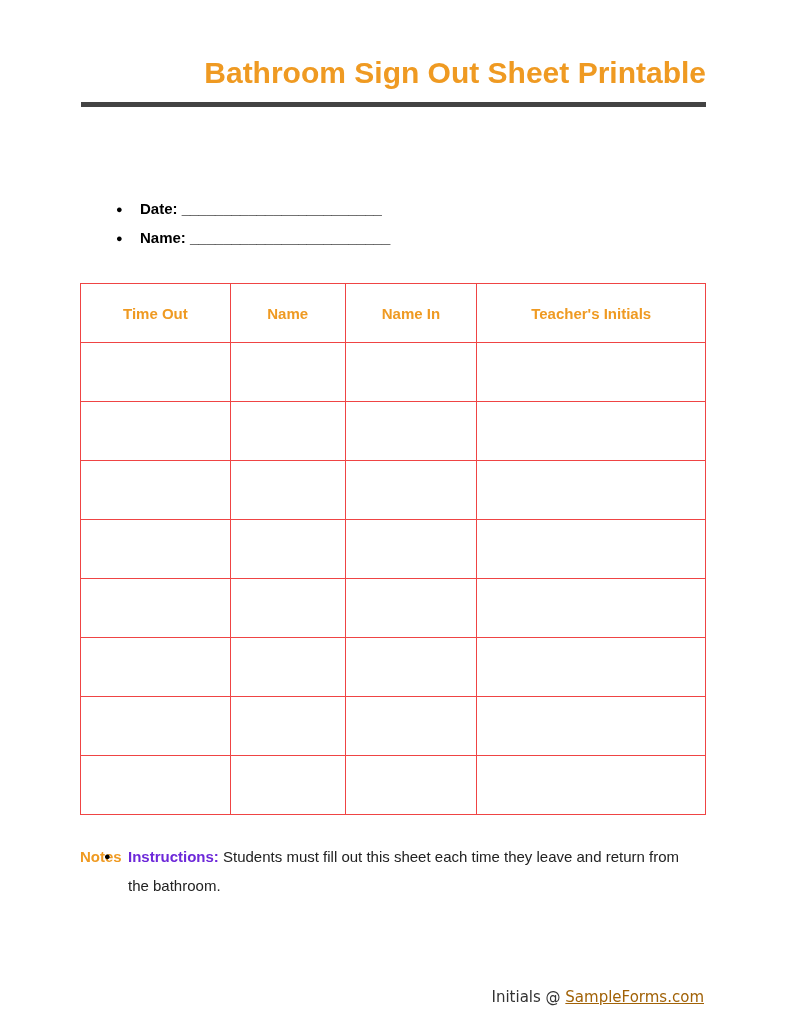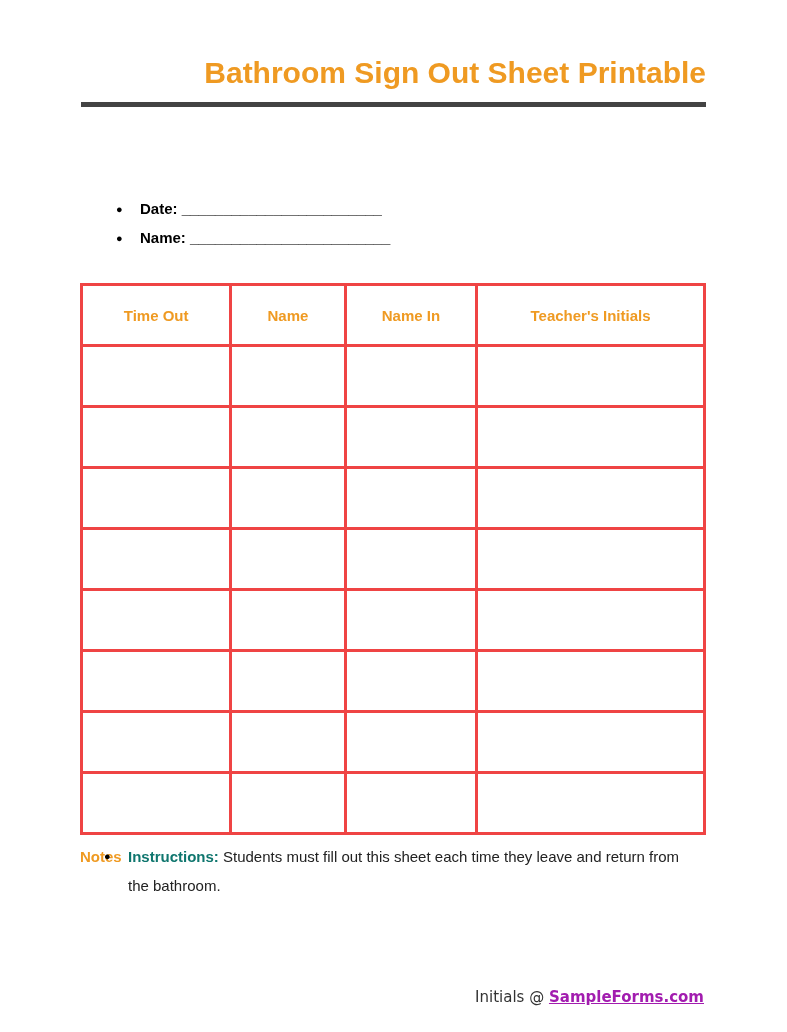--- a/index.html
+++ b/index.html
@@ -3,30 +3,30 @@
 <meta charset="utf-8">
 <style>
   html, body { margin: 0; padding: 0; background: #ffffff; }
   body { width: 787px; height: 1032px; position: relative; font-family: "Liberation Sans", sans-serif; color: #000; overflow: hidden; }
   .title { position: absolute; left: 80px; width: 626px; top: 56px; text-align: right; font-size: 30px; font-weight: bold; color: #ef9a22; letter-spacing: 0px; }
   .title-rule { position: absolute; left: 81px; top: 102px; width: 625px; height: 5px; background: #434343; }
   .fields { position: absolute; left: 104px; top: 187px; margin: 12px; padding: 0; list-style: none; }
   .fields li { position: relative; padding-left: 24px; font-size: 15px; font-weight: bold; height: 29px; line-height: 20px; }
   .fields li::before { content: "\25CF"; position: absolute; left: 0; top: 0; font-size: 11px; font-weight: normal; }
   table.log { position: absolute; left: 80px; top: 283px; border-collapse: collapse; width: 626px; }
-  table.log th, table.log td { border: 3px solid #ef4444; }
+  table.log th, table.log td { border: 1px solid #ef4444; }
   table.log th { height: 56px; color: #ef9a22; font-size: 15px; font-weight: bold; text-align: center; }
   table.log td { height: 56px; }
   .notes-h { position: absolute; left: 80px; top: 848px; color: #ef9a22; font-size: 15px; font-weight: bold; }
   .notes-list { position: absolute; left: 104px; top: 842px; width: 590px; margin: 0; padding: 0; list-style: none; }
   .notes-list li { position: relative; padding-left: 24px; font-size: 15px; line-height: 29px; color: #222; }
   .notes-list li::before { content: "\25CF"; position: absolute; left: 0; top: 0; font-size: 11px; color: #000; }
-  .notes-list .lbl { color: #0f766e; font-weight: bold; }
+  .notes-list .lbl { color: #6d28d9; font-weight: bold; }
   .footer { position: absolute; right: 83px; top: 988px; font-size: 15px; color: #333; font-family: "DejaVu Sans", sans-serif; }
-  .footer a { color: #a21caf; font-weight: bold; text-decoration: underline; }
+  .footer a { color: #a16207; font-weight: normal; text-decoration: underline; }
 </style>
 </head>
 <body>
 
 <div class="title">Bathroom Sign Out Sheet Printable</div>
 <div class="title-rule"></div>
 
 <ul class="fields">
   <li><span>Date:</span> <span>________________________</span></li>
   <li><span>Name:</span> <span>________________________</span></li>

